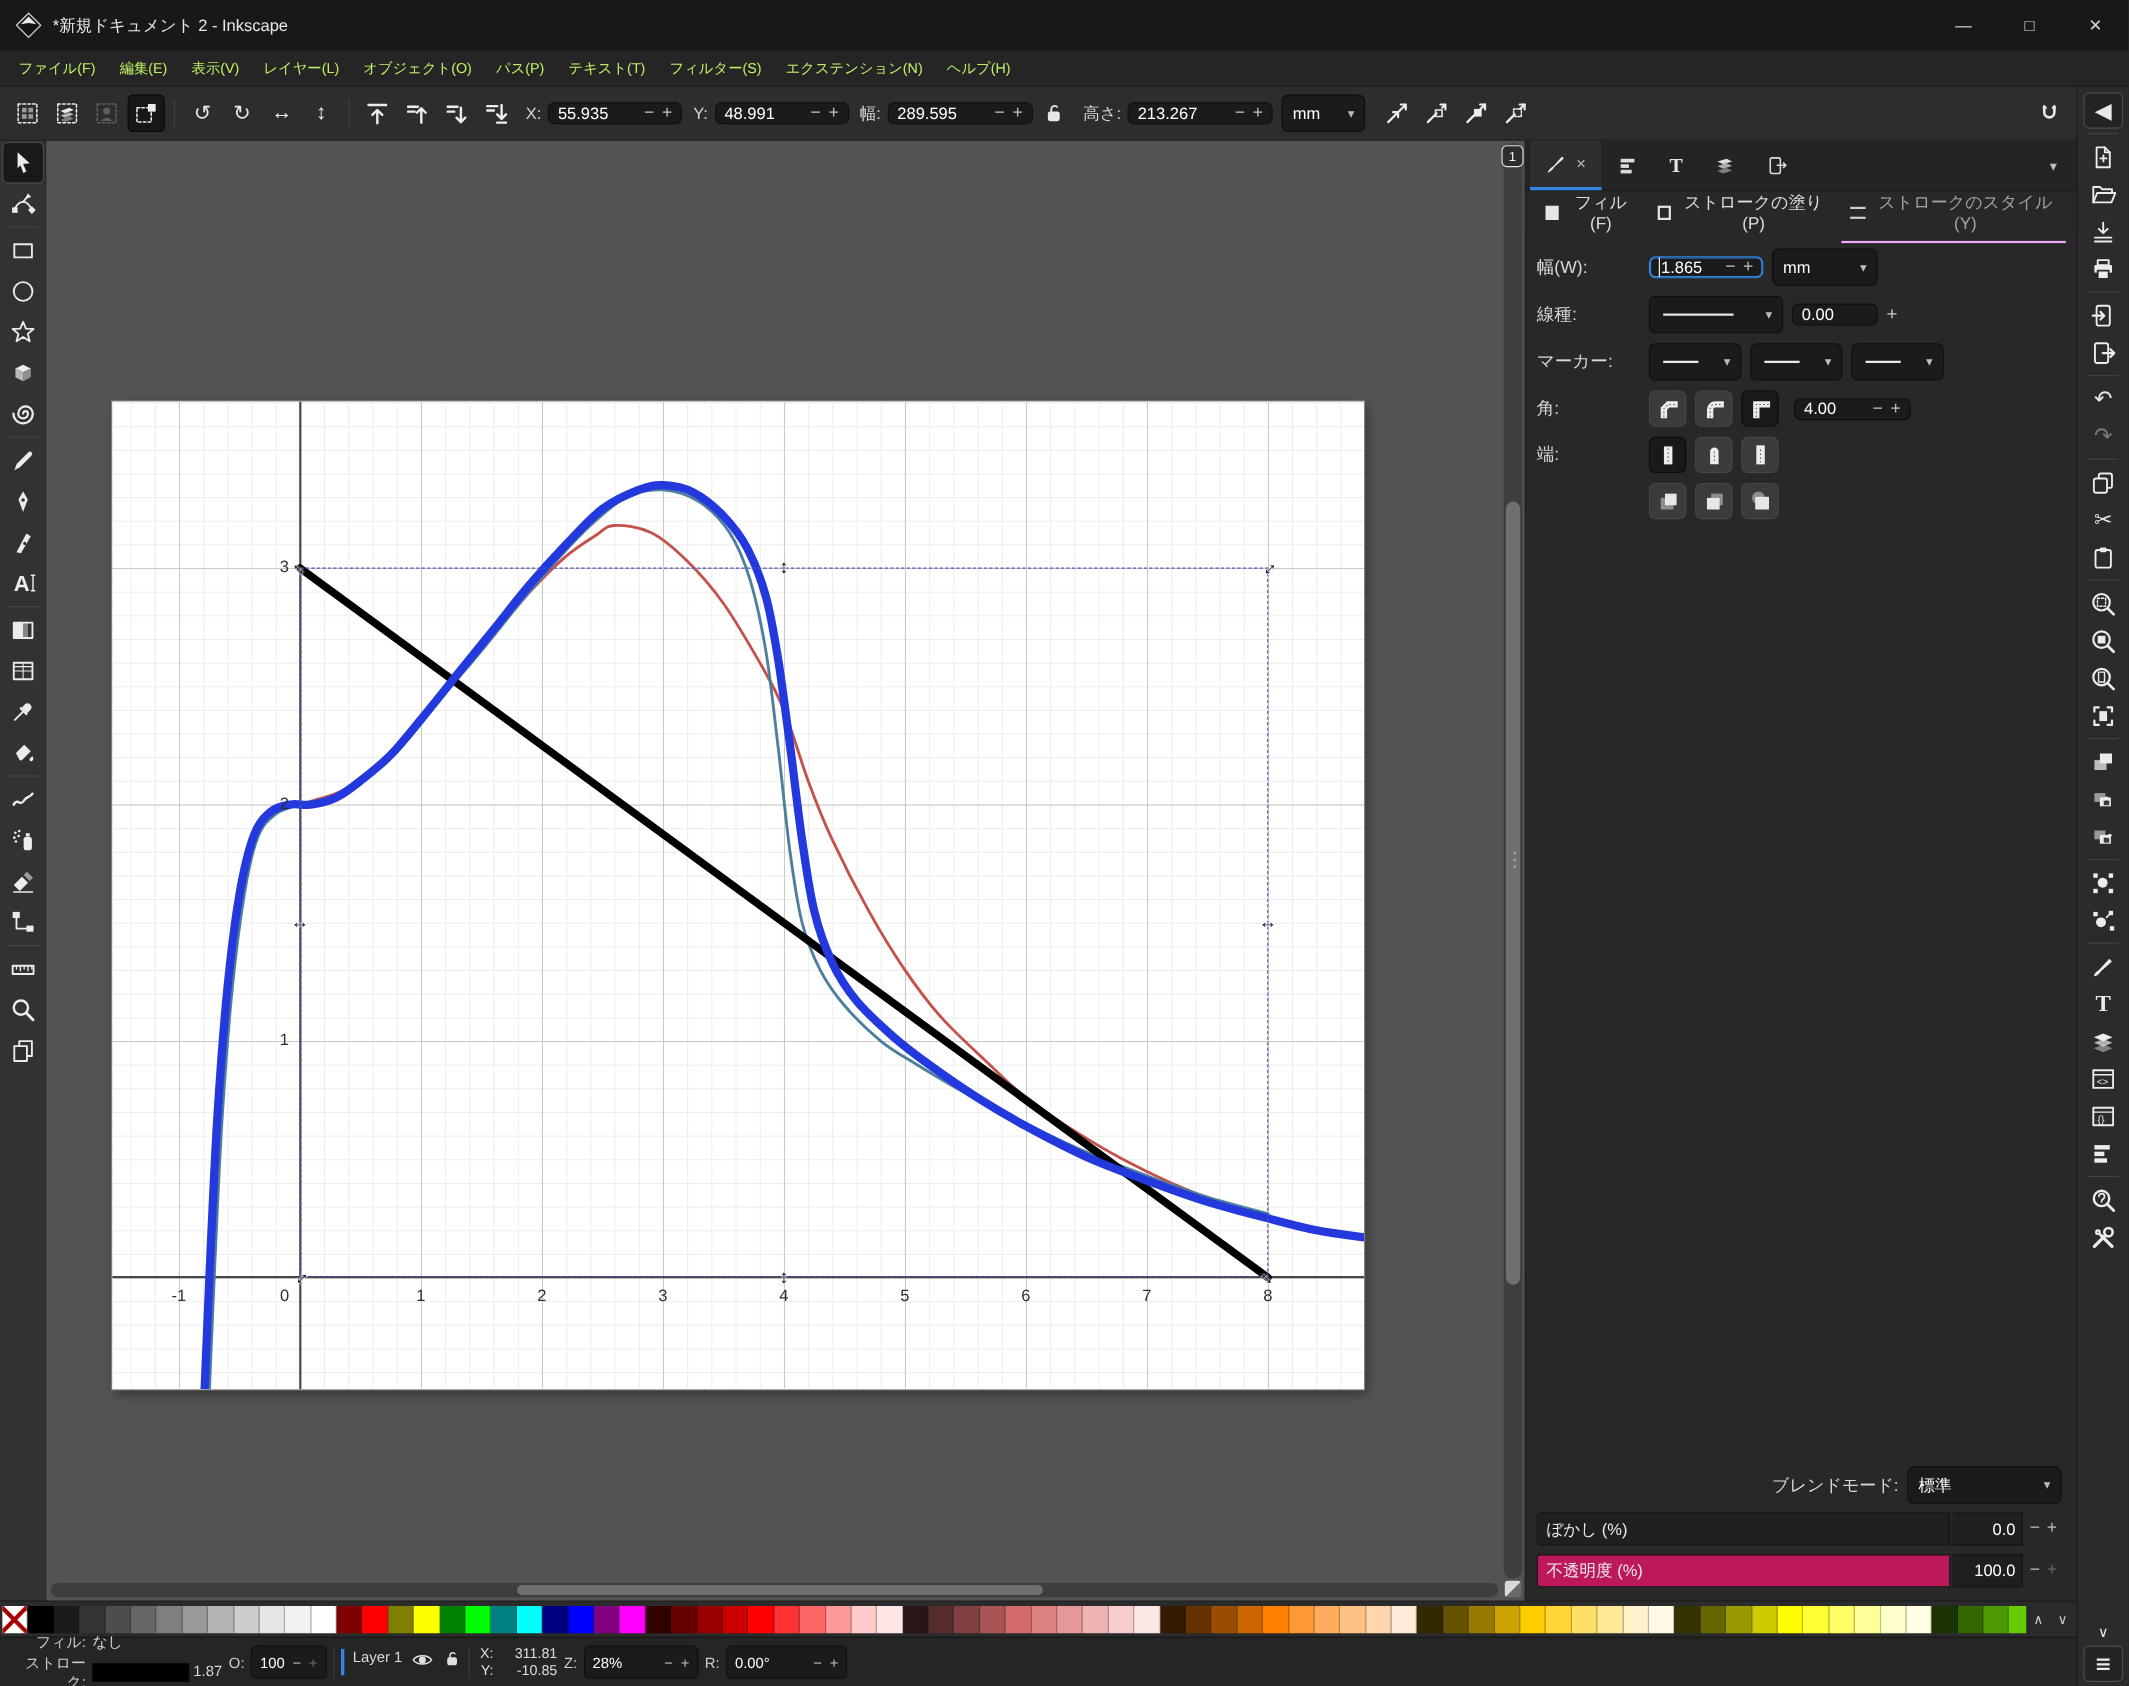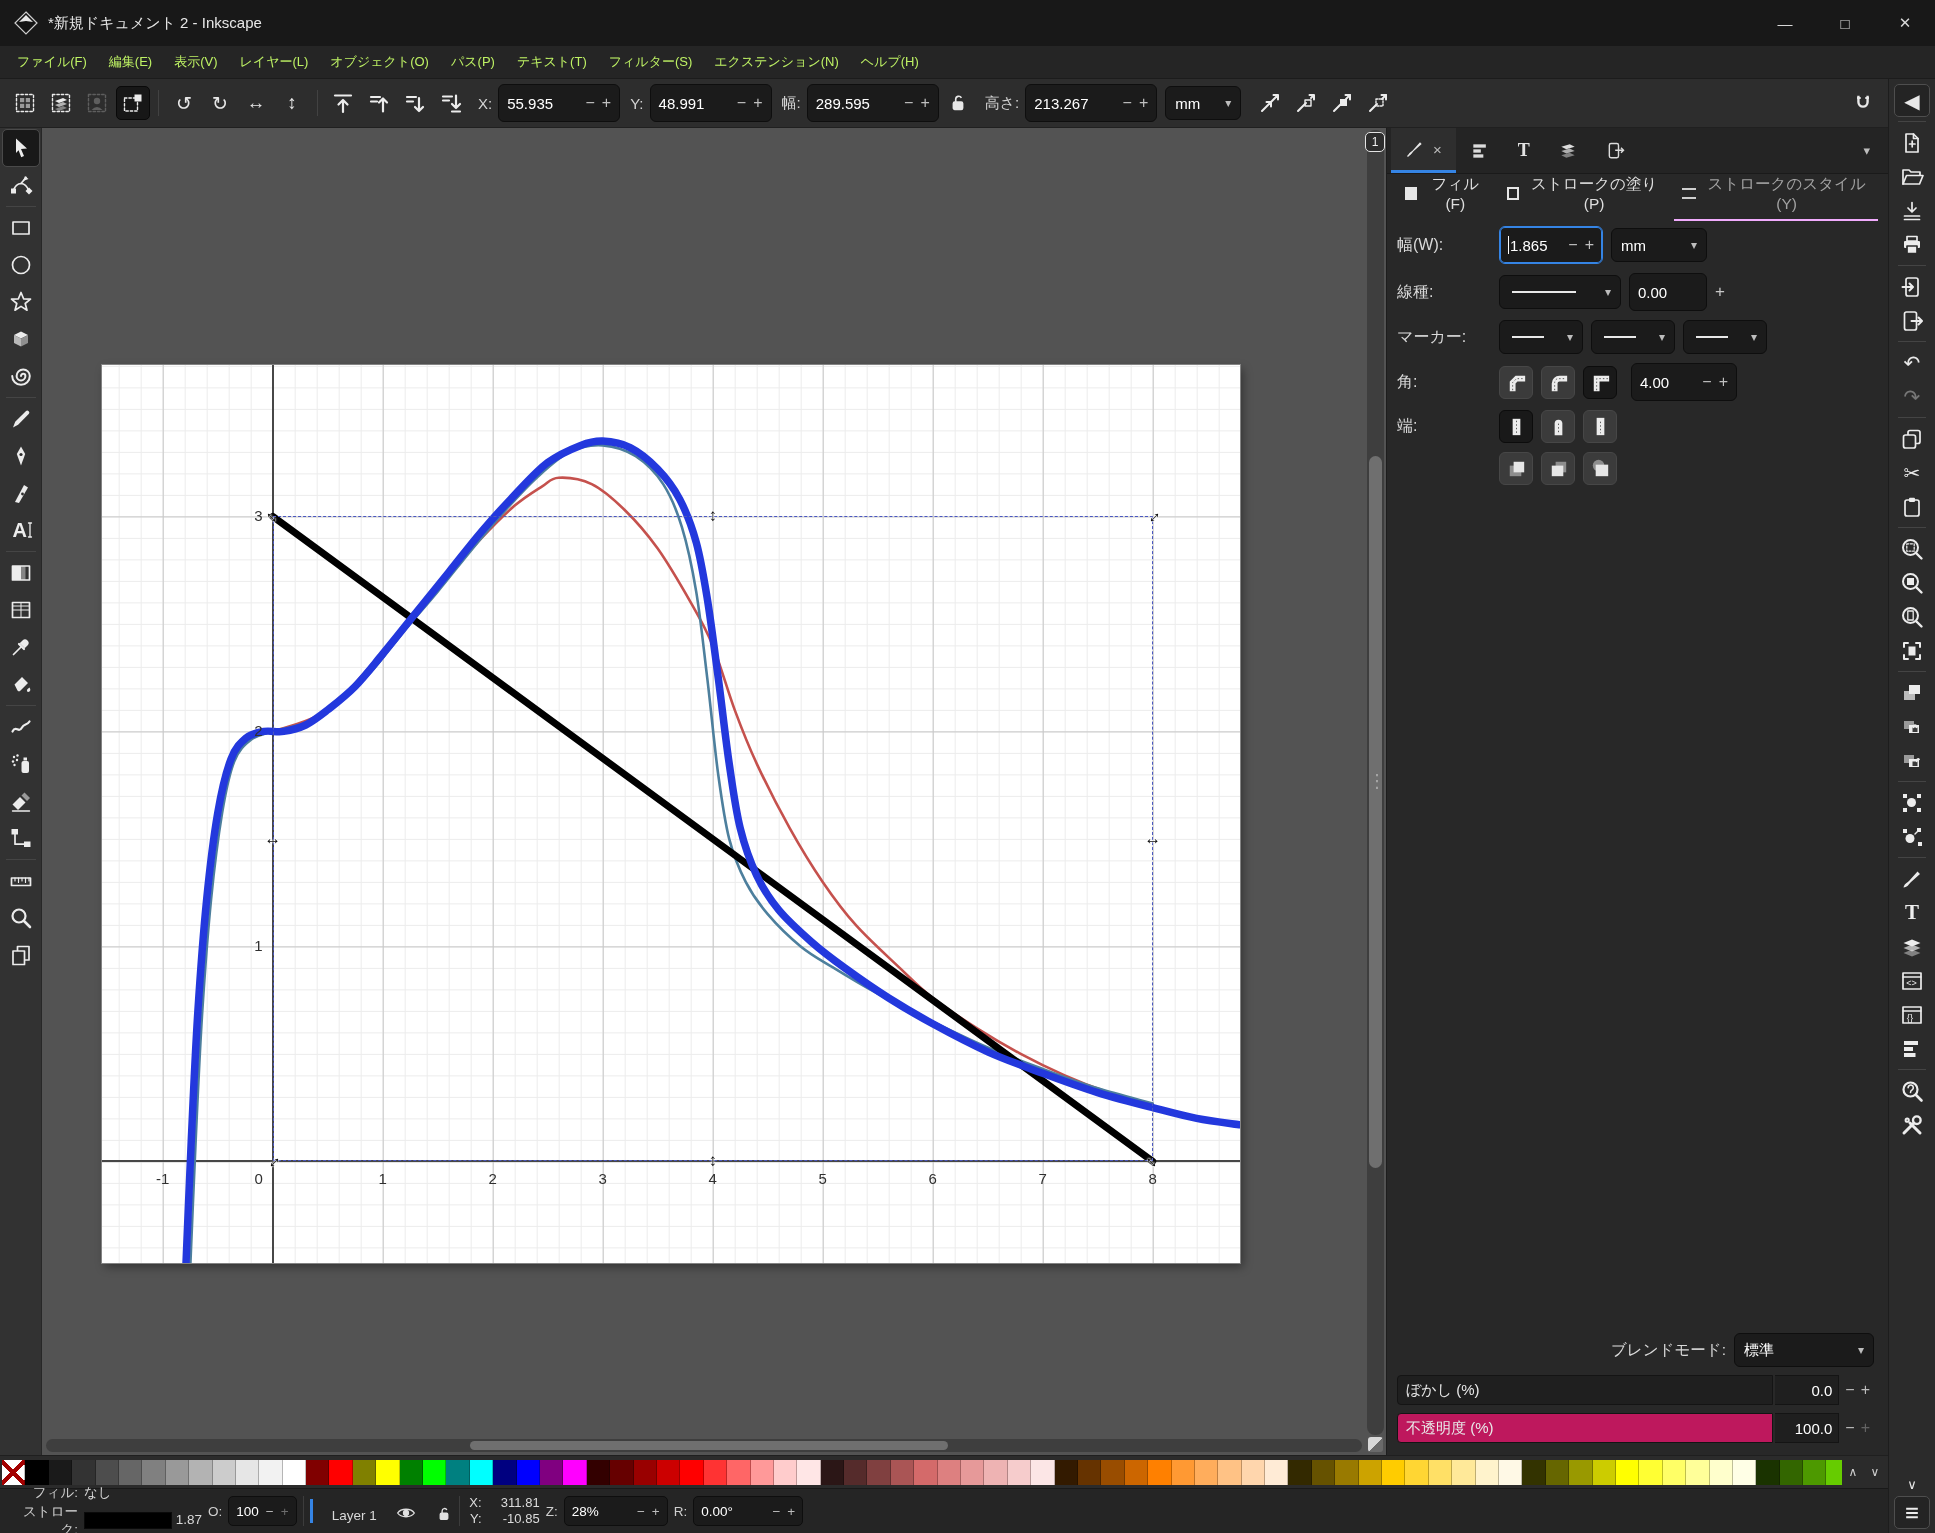--- a/index.html
+++ b/index.html
@@ -17,21 +17,21 @@
   
   .shell{flex:1;display:flex;min-height:0;}
   .contentcol{flex:1;display:flex;flex-direction:column;min-width:0;}
   
   .toolbar{height:49px;flex:0 0 49px;background:#2d2d2d;display:flex;align-items:center;padding:0 8px;gap:2px;border-bottom:1px solid #202020;}
   .ibtn{width:34px;height:34px;border-radius:5px;background:transparent;border:none;display:flex;align-items:center;justify-content:center;color:#e8e8e8;font-size:19px;}
   .ibtn.active{background:#171717;border:1px solid #090909;}
   .ibtn.dim{opacity:.45;}
   .tsep{width:1px;height:26px;background:#424242;margin:0 6px;}
   .flabel{font-size:15px;color:#d4d4d4;margin:0 4px 0 8px;white-space:nowrap;}
-  .field{display:flex;align-items:center;background:#1b1b1b;border:1px solid #0e0e0e;border-radius:6px;height:38px;padding:0 8px;color:#fff;font-size:15px;}
+  .field{display:flex;align-items:center;background:#1b1b1b;border:1px solid #0e0e0e;border-radius:6px;height:20px;padding:0 8px;color:#fff;font-size:15px;}
   .field .spin{margin-left:auto;color:#c0c0c0;display:flex;gap:7px;padding-left:8px;font-size:16px;}
   .field .spin i{font-style:normal;}
   .dd{display:flex;align-items:center;background:#1b1b1b;border:1px solid #0e0e0e;border-radius:6px;height:34px;padding:0 9px;color:#fff;font-size:15px;gap:8px;}
   .dd .arr{margin-left:auto;color:#bdbdbd;font-size:12px;}
   .caret{width:1px;height:18px;background:#fff;display:inline-block;margin-right:1px;}
   
   .main{flex:1;display:flex;min-height:0;}
   .toolbox{width:42px;flex:0 0 42px;background:#323232;display:flex;flex-direction:column;align-items:center;padding-top:2px;gap:1px;overflow:hidden;border-right:1px solid #272727;}
   .tool{width:36px;height:36px;border:none;background:transparent;border-radius:4px;display:flex;align-items:center;justify-content:center;}
   .tool.active{background:#191919;outline:1px solid #4a4a4a;}
@@ -102,21 +102,21 @@
   .sw{flex:0 0 23.4px;width:23.4px;height:25px;border-right:1px solid rgba(0,0,0,.25);}
   .sw.none{background:#fff;background-image:linear-gradient(45deg,transparent 44%,#a40000 44%,#a40000 56%,transparent 56%),linear-gradient(-45deg,transparent 44%,#a40000 44%,#a40000 56%,transparent 56%);}
   .pal-btn{width:22px;height:25px;border:none;background:transparent;color:#cfcfcf;font-size:12px;}
   
   .statusbar{height:45px;flex:0 0 45px;background:#252525;display:flex;align-items:center;padding:0 6px;font-size:13.5px;color:#d9d9d9;gap:6px;border-top:1px solid #191919;}
   .fs-ind{display:grid;grid-template-columns:72px auto;column-gap:6px;row-gap:1px;align-items:center;font-size:13.5px;}
   .fs-ind .r{text-align:right;color:#cfcfcf;}
   .strokesw{width:88px;height:17px;background:#000;border:1px solid #0a0a0a;display:inline-block;vertical-align:middle;}
   .sb-sep{width:1px;height:30px;background:#3c3c3c;}
   .ofield{display:flex;align-items:center;background:#1b1b1b;border:1px solid #0e0e0e;border-radius:5px;height:30px;padding:0 7px;color:#fff;gap:7px;}
-  .layerblk{display:flex;align-items:flex-end;gap:19px;}
+  .layerblk{display:flex;align-items:flex-start;gap:8px;}
   .layerbar{width:3px;height:24px;background:#3584e4;}
   .msg{flex:1;min-width:0;white-space:nowrap;overflow:hidden;color:#e0e0e0;}
   .xy{display:grid;grid-template-columns:16px 54px;font-size:13px;color:#dcdcdc;text-align:right;column-gap:4px;line-height:16px;}
   svg.ic{display:block;}
 </style>
 </head>
 <body>
 
 <div id="win">
 

